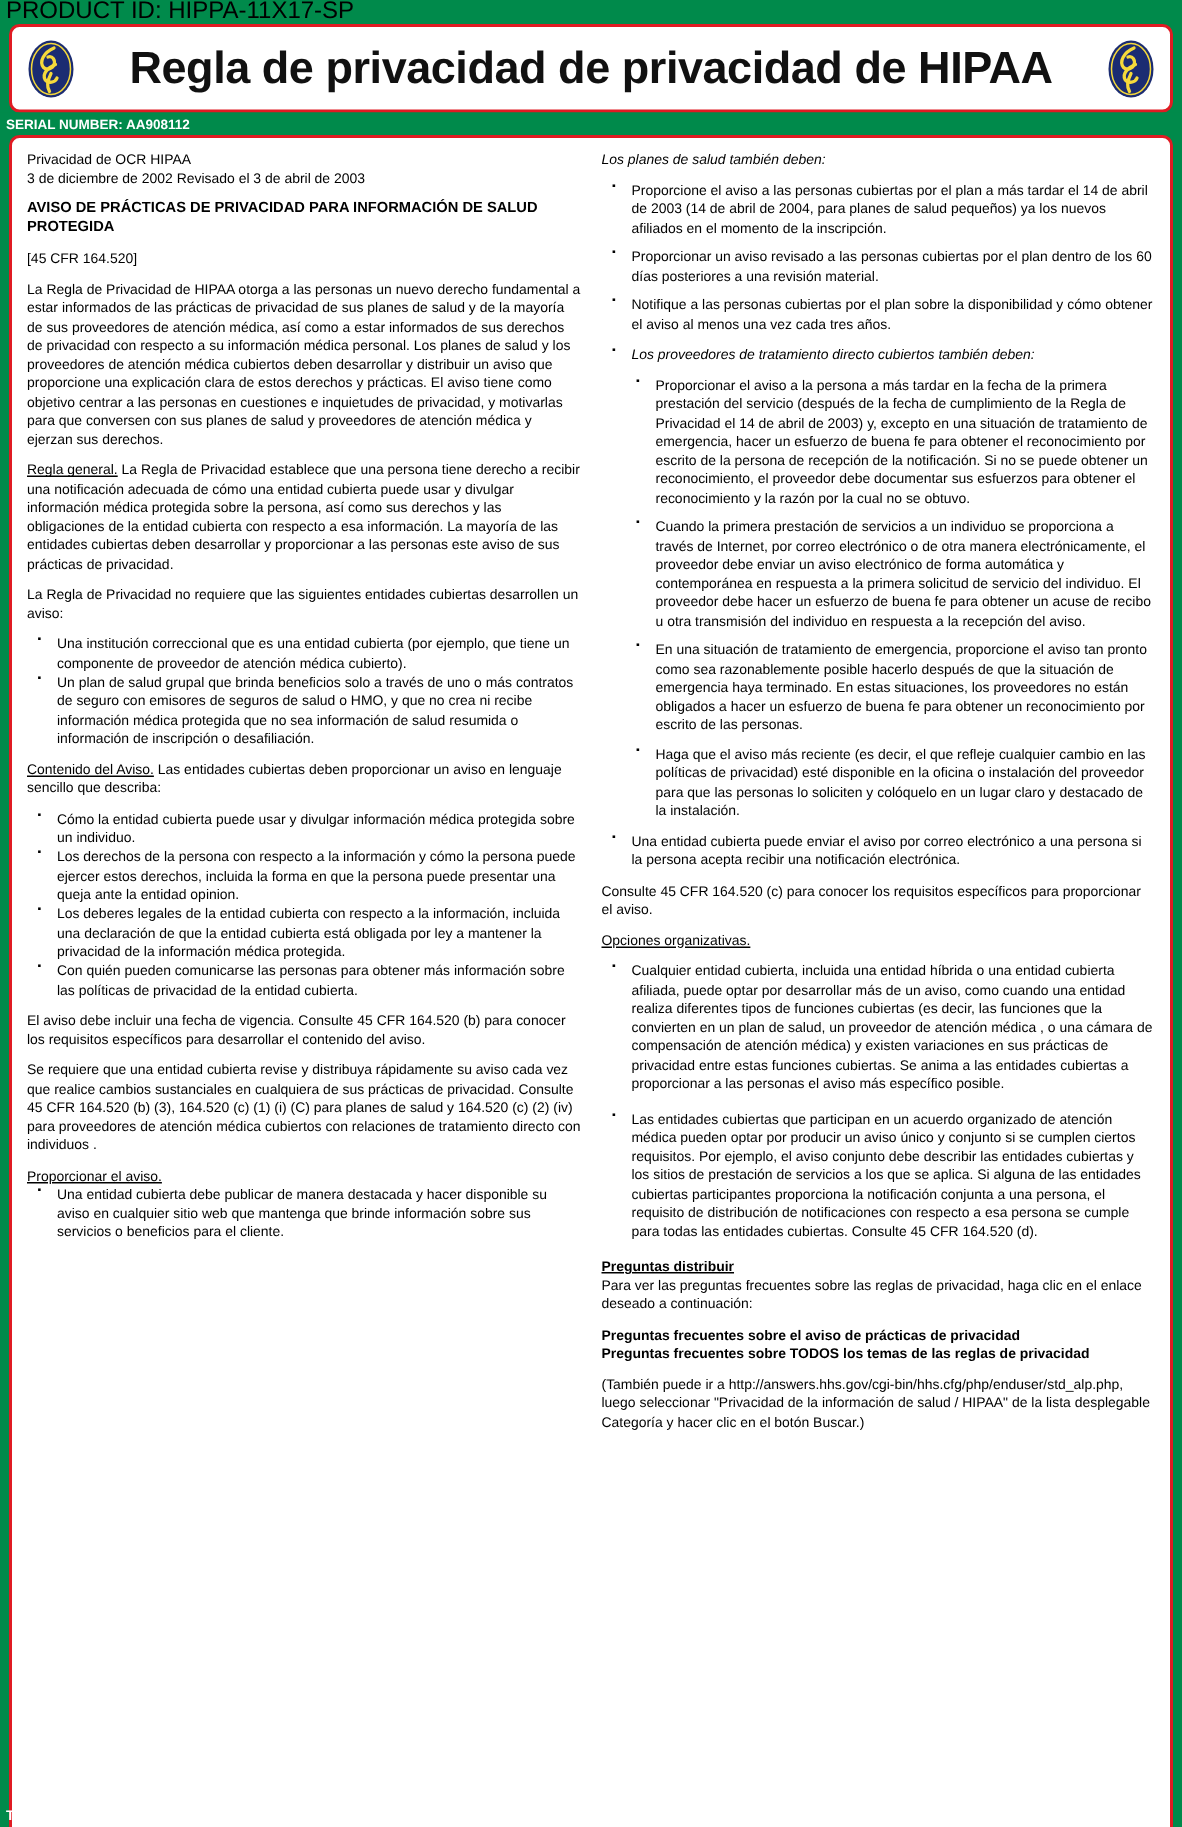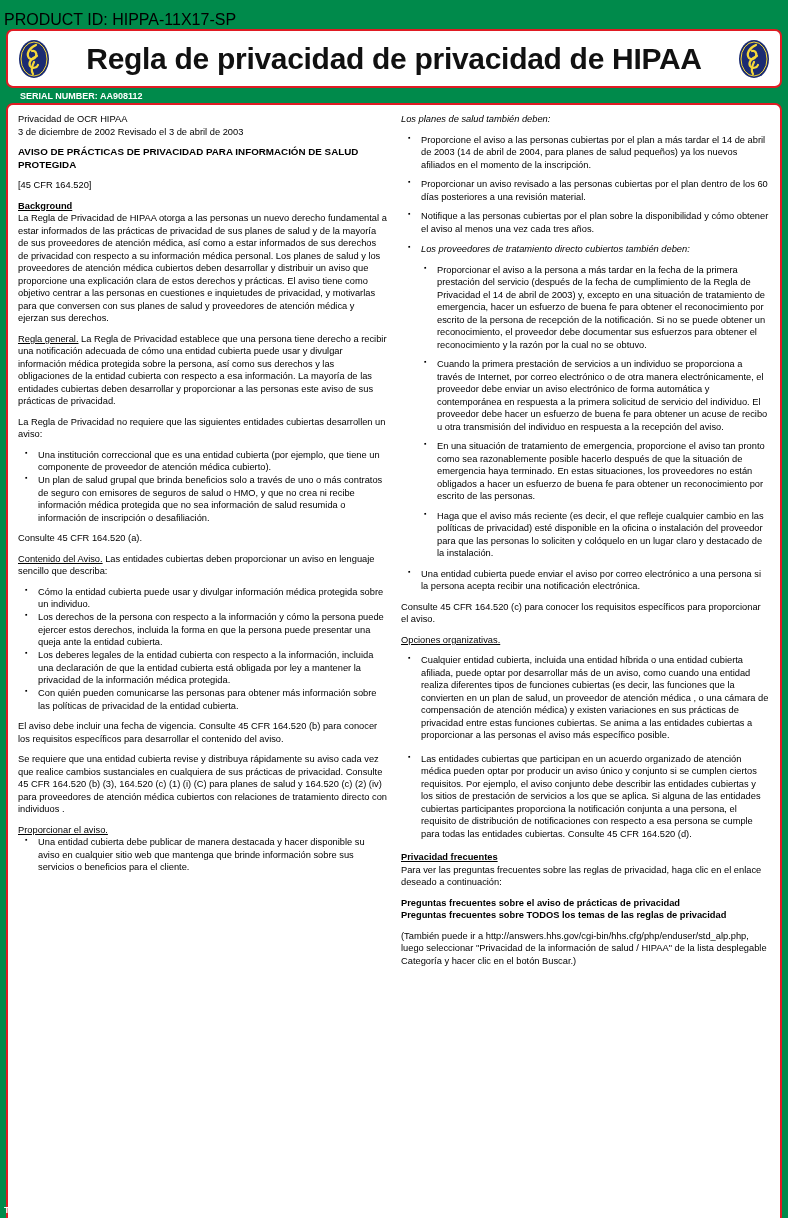--- a/index.html
+++ b/index.html
@@ -13,24 +13,24 @@
   #poster {
     position: relative;
     width: 788px;
     height: 1218px;
     background: #008a4b;
     box-sizing: border-box;
     overflow: hidden;
   }
   
   .product-id-bar {
-    height: 29px;
+    height: 16px;
     background: #008a4b;
     display: flex;
-    align-items: flex-end;
+    align-items: center;
     padding-left: 4px;
   }
   
   .title-banner {
     margin: 0 6px;
     height: 59px;
     background: #ffffff;
     border: 2.5px solid #e01b23;
     border-radius: 7px;
     display: flex;
@@ -55,21 +55,21 @@
     letter-spacing: -0.3px;
     white-space: nowrap;
     font-family: "Liberation Sans", sans-serif;
   }
   
   .serial-bar {
     height: 15px;
     background: #008a4b;
     display: flex;
     align-items: center;
-    padding-left: 20px;
+    padding-left: 4px;
   }
   .serial-text {
     color: #ffffff;
     font-size: 9px;
     font-weight: bold;
     white-space: nowrap;
   }
   
   .body-card {
     margin: 0 6px;
@@ -289,39 +289,37 @@
   <div class="body-card">
 
     <div class="col">
       <p class="tight">Privacidad de OCR HIPAA</p>
       <p>3 de diciembre de 2002 Revisado el 3 de abril de 2003</p>
 
       <p class="title-caps">AVISO DE PRÁCTICAS DE PRIVACIDAD PARA INFORMACIÓN DE SALUD PROTEGIDA</p>
 
       <p>[45 CFR 164.520]</p>
 
-      <p class="tight heading-bold-ul">Background</p>
       <p>La Regla de Privacidad de HIPAA otorga a las personas un nuevo derecho fundamental a estar informados de las prácticas de privacidad de sus planes de salud y de la mayoría de sus proveedores de atención médica, así como a estar informados de sus derechos de privacidad con respecto a su información médica personal. Los planes de salud y los proveedores de atención médica cubiertos deben desarrollar y distribuir un aviso que proporcione una explicación clara de estos derechos y prácticas. El aviso tiene como objetivo centrar a las personas en cuestiones e inquietudes de privacidad, y motivarlas para que conversen con sus planes de salud y proveedores de atención médica y ejerzan sus derechos.</p>
 
       <p><span class="ul">Regla general.</span><span> La Regla de Privacidad establece que una persona tiene derecho a recibir una notificación adecuada de cómo una entidad cubierta puede usar y divulgar información médica protegida sobre la persona, así como sus derechos y las obligaciones de la entidad cubierta con respecto a esa información. La mayoría de las entidades cubiertas deben desarrollar y proporcionar a las personas este aviso de sus prácticas de privacidad.</span></p>
 
       <p>La Regla de Privacidad no requiere que las siguientes entidades cubiertas desarrollen un aviso:</p>
 
       <ul class="bl">
         <li>Una institución correccional que es una entidad cubierta (por ejemplo, que tiene un componente de proveedor de atención médica cubierto).</li>
         <li>Un plan de salud grupal que brinda beneficios solo a través de uno o más contratos de seguro con emisores de seguros de salud o HMO, y que no crea ni recibe información médica protegida que no sea información de salud resumida o información de inscripción o desafiliación.</li>
       </ul>
 
-      <p>Consulte 45 CFR 164.520 (a).</p>
 
       <p><span class="ul">Contenido del Aviso.</span><span> Las entidades cubiertas deben proporcionar un aviso en lenguaje sencillo que describa:</span></p>
 
       <ul class="bl">
         <li>Cómo la entidad cubierta puede usar y divulgar información médica protegida sobre un individuo.</li>
-        <li>Los derechos de la persona con respecto a la información y cómo la persona puede ejercer estos derechos, incluida la forma en que la persona puede presentar una queja ante la entidad cubierta.</li>
+        <li>Los derechos de la persona con respecto a la información y cómo la persona puede ejercer estos derechos, incluida la forma en que la persona puede presentar una queja ante la entidad opinion.</li>
         <li>Los deberes legales de la entidad cubierta con respecto a la información, incluida una declaración de que la entidad cubierta está obligada por ley a mantener la privacidad de la información médica protegida.</li>
         <li>Con quién pueden comunicarse las personas para obtener más información sobre las políticas de privacidad de la entidad cubierta.</li>
       </ul>
 
       <p>El aviso debe incluir una fecha de vigencia. Consulte 45 CFR 164.520 (b) para conocer los requisitos específicos para desarrollar el contenido del aviso.</p>
       <p>Se requiere que una entidad cubierta revise y distribuya rápidamente su aviso cada vez que realice cambios sustanciales en cualquiera de sus prácticas de privacidad. Consulte 45 CFR 164.520 (b) (3), 164.520 (c) (1) (i) (C) para planes de salud y 164.520 (c) (2) (iv) para proveedores de atención médica cubiertos con relaciones de tratamiento directo con individuos .</p>
 
       <p class="tight ul">Proporcionar el aviso.</p>
       <ul class="bl">
         <li>Una entidad cubierta debe publicar de manera destacada y hacer disponible su aviso en cualquier sitio web que mantenga que brinde información sobre sus servicios o beneficios para el cliente.</li>
@@ -354,21 +352,21 @@
 
       <p>Consulte 45 CFR 164.520 (c) para conocer los requisitos específicos para proporcionar el aviso.</p>
 
       <p class="ul">Opciones organizativas.</p>
 
       <ul class="bl spaced-lg">
         <li>Cualquier entidad cubierta, incluida una entidad híbrida o una entidad cubierta afiliada, puede optar por desarrollar más de un aviso, como cuando una entidad realiza diferentes tipos de funciones cubiertas (es decir, las funciones que la convierten en un plan de salud, un proveedor de atención médica , o una cámara de compensación de atención médica) y existen variaciones en sus prácticas de privacidad entre estas funciones cubiertas. Se anima a las entidades cubiertas a proporcionar a las personas el aviso más específico posible.</li>
         <li>Las entidades cubiertas que participan en un acuerdo organizado de atención médica pueden optar por producir un aviso único y conjunto si se cumplen ciertos requisitos. Por ejemplo, el aviso conjunto debe describir las entidades cubiertas y los sitios de prestación de servicios a los que se aplica. Si alguna de las entidades cubiertas participantes proporciona la notificación conjunta a una persona, el requisito de distribución de notificaciones con respecto a esa persona se cumple para todas las entidades cubiertas. Consulte 45 CFR 164.520 (d).</li>
       </ul>
 
-      <p class="tight heading-bold-ul">Privacidad frecuentes</p>
+      <p class="tight heading-bold-ul">Preguntas distribuir</p>
       <p>Para ver las preguntas frecuentes sobre las reglas de privacidad, haga clic en el enlace deseado a continuación:</p>
 
       <p class="tight bold">Preguntas frecuentes sobre el aviso de prácticas de privacidad</p>
       <p class="bold">Preguntas frecuentes sobre TODOS los temas de las reglas de privacidad</p>
 
       <p>(También puede ir a http://answers.hhs.gov/cgi-bin/hhs.cfg/php/enduser/std_alp.php, luego seleccionar "Privacidad de la información de salud / HIPAA" de la lista desplegable Categoría y hacer clic en el botón Buscar.)</p>
     </div>
   </div>
 
   <div class="footer">

